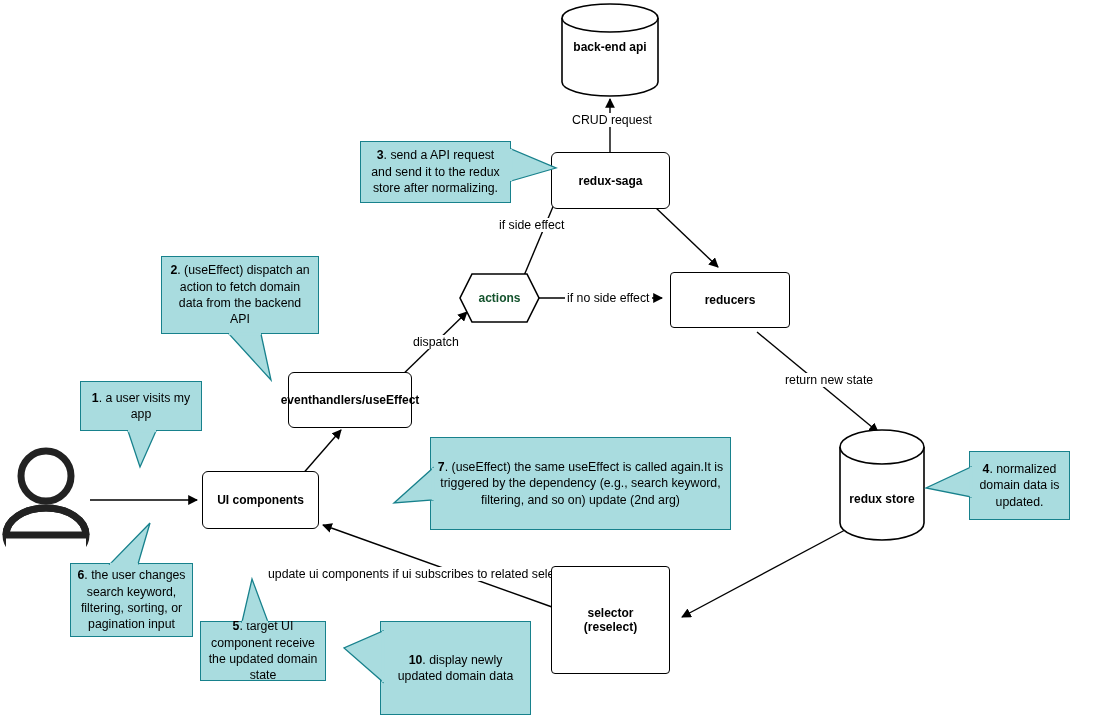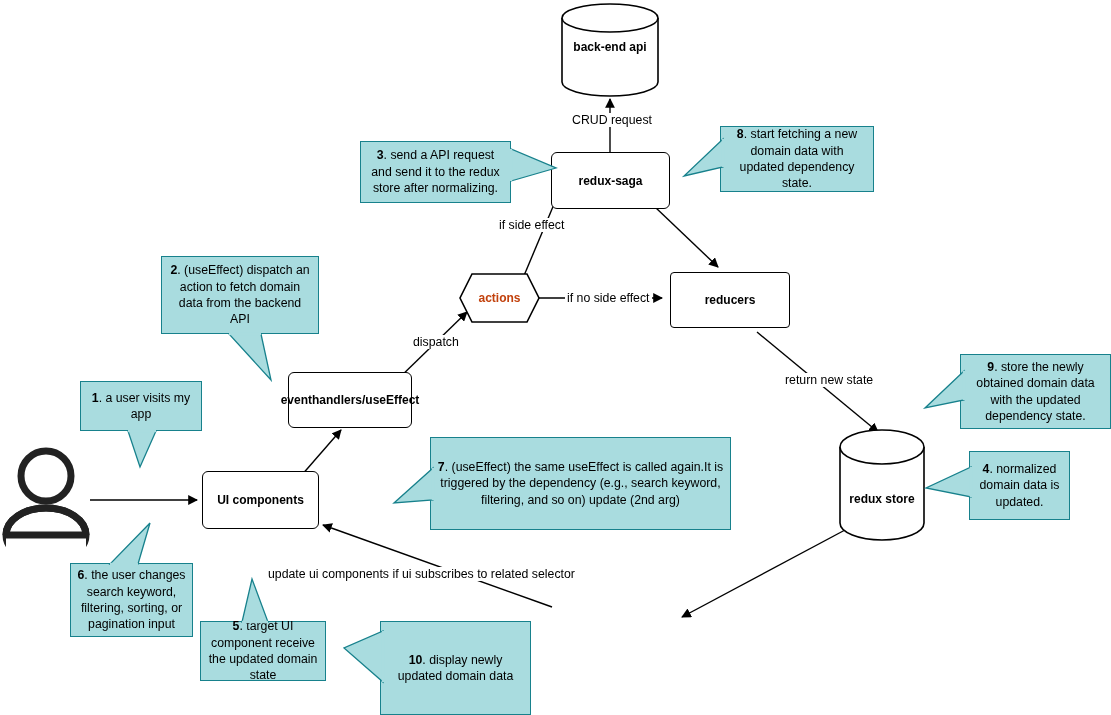--- a/index.html
+++ b/index.html
@@ -71,21 +71,21 @@
     position: absolute;
     left: 0;
     top: 0;
     width: 100%;
     height: 100%;
     display: flex;
     align-items: center;
     justify-content: center;
     font-weight: bold;
     font-size: 12px;
-    color: #c2410c;
+    color: #14532d;
   }
 
   
   .callout {
     position: absolute;
     z-index: 4;
   }
   .callout .bubble {
     position: absolute;
     left: 0;
@@ -219,20 +219,24 @@
   </div>
 
   <div class="cylinder" style="left:838px; top:428px; width:88px; height:114px;">
     <svg width="88" height="114" viewBox="0 0 88 114">
       <path d="M 2 19 L 2 95 A 42 17 0 0 0 86 95 L 86 19" fill="#ffffff" stroke="#000000" stroke-width="1.6"></path>
       <ellipse cx="44" cy="19" rx="42" ry="17" fill="#ffffff" stroke="#000000" stroke-width="1.6"></ellipse>
     </svg>
     <div class="cyl-label" style="top:64px;">redux store</div>
   </div>
 
+  <div class="node sharp" style="left:551px; top:566px; width:119px; height:108px; flex-direction:column;">
+    <span>selector</span>
+    <span>(reselect)</span>
+  </div>
 
   <div class="callout" style="left:80px; top:381px; width:122px; height:50px;">
     <div class="bubble">
       <span class="txt"><b>1</b><span>. a user visits my app</span></span>
     </div>
     <svg class="tail" style="left:48px; top:49px; width:40px; height:38px;" viewBox="0 0 40 38">
       <path d="M 0 1 L 28 1 L 12 37 Z" fill="#a9dcdf" stroke="#17818c" stroke-width="1.3"></path>
       <path d="M 0 1 L 28 1" stroke="#a9dcdf" stroke-width="2.4"></path>
     </svg>
   </div>
@@ -290,39 +294,21 @@
   <div class="callout" style="left:430px; top:437px; width:301px; height:93px;">
     <div class="bubble">
       <span class="txt"><b>7</b><span>. (useEffect) the same useEffect is called again.It is triggered by the dependency (e.g., search keyword, filtering, and so on) update (2nd arg)</span></span>
     </div>
     <svg class="tail" style="left:-36px; top:30px; width:40px; height:40px;" viewBox="0 0 40 40">
       <path d="M 39 1 L 39 33 L 0 36 Z" fill="#a9dcdf" stroke="#17818c" stroke-width="1.3"></path>
       <path d="M 39 1 L 39 33" stroke="#a9dcdf" stroke-width="2.4"></path>
     </svg>
   </div>
 
-  <div class="callout" style="left:720px; top:126px; width:154px; height:66px;">
-    <div class="bubble">
-      <span class="txt"><b>8</b><span>. start fetching a new domain data with updated dependency state.</span></span>
-    </div>
-    <svg class="tail" style="left:-36px; top:12px; width:40px; height:42px;" viewBox="0 0 40 42">
-      <path d="M 39 1 L 39 29 L 0 38 Z" fill="#a9dcdf" stroke="#17818c" stroke-width="1.3"></path>
-      <path d="M 39 1 L 39 29" stroke="#a9dcdf" stroke-width="2.4"></path>
-    </svg>
-  </div>
-
-  <div class="callout" style="left:960px; top:354px; width:151px; height:75px;">
-    <div class="bubble">
-      <span class="txt"><b>9</b><span>. store the newly obtained domain data with the updated dependency state.</span></span>
-    </div>
-    <svg class="tail" style="left:-35px; top:16px; width:40px; height:40px;" viewBox="0 0 40 40">
-      <path d="M 39 1 L 39 30 L 0 38 Z" fill="#a9dcdf" stroke="#17818c" stroke-width="1.3"></path>
-      <path d="M 39 1 L 39 30" stroke="#a9dcdf" stroke-width="2.4"></path>
-    </svg>
-  </div>
+
 
   <div class="callout" style="left:380px; top:621px; width:151px; height:94px;">
     <div class="bubble">
       <span class="txt"><b>10</b><span>. display newly updated domain data</span></span>
     </div>
     <svg class="tail" style="left:-36px; top:9px; width:40px; height:56px;" viewBox="0 0 40 56">
       <path d="M 39 1 L 39 52 L 0 18 Z" fill="#a9dcdf" stroke="#17818c" stroke-width="1.3"></path>
       <path d="M 39 1 L 39 52" stroke="#a9dcdf" stroke-width="2.4"></path>
     </svg>
   </div>

